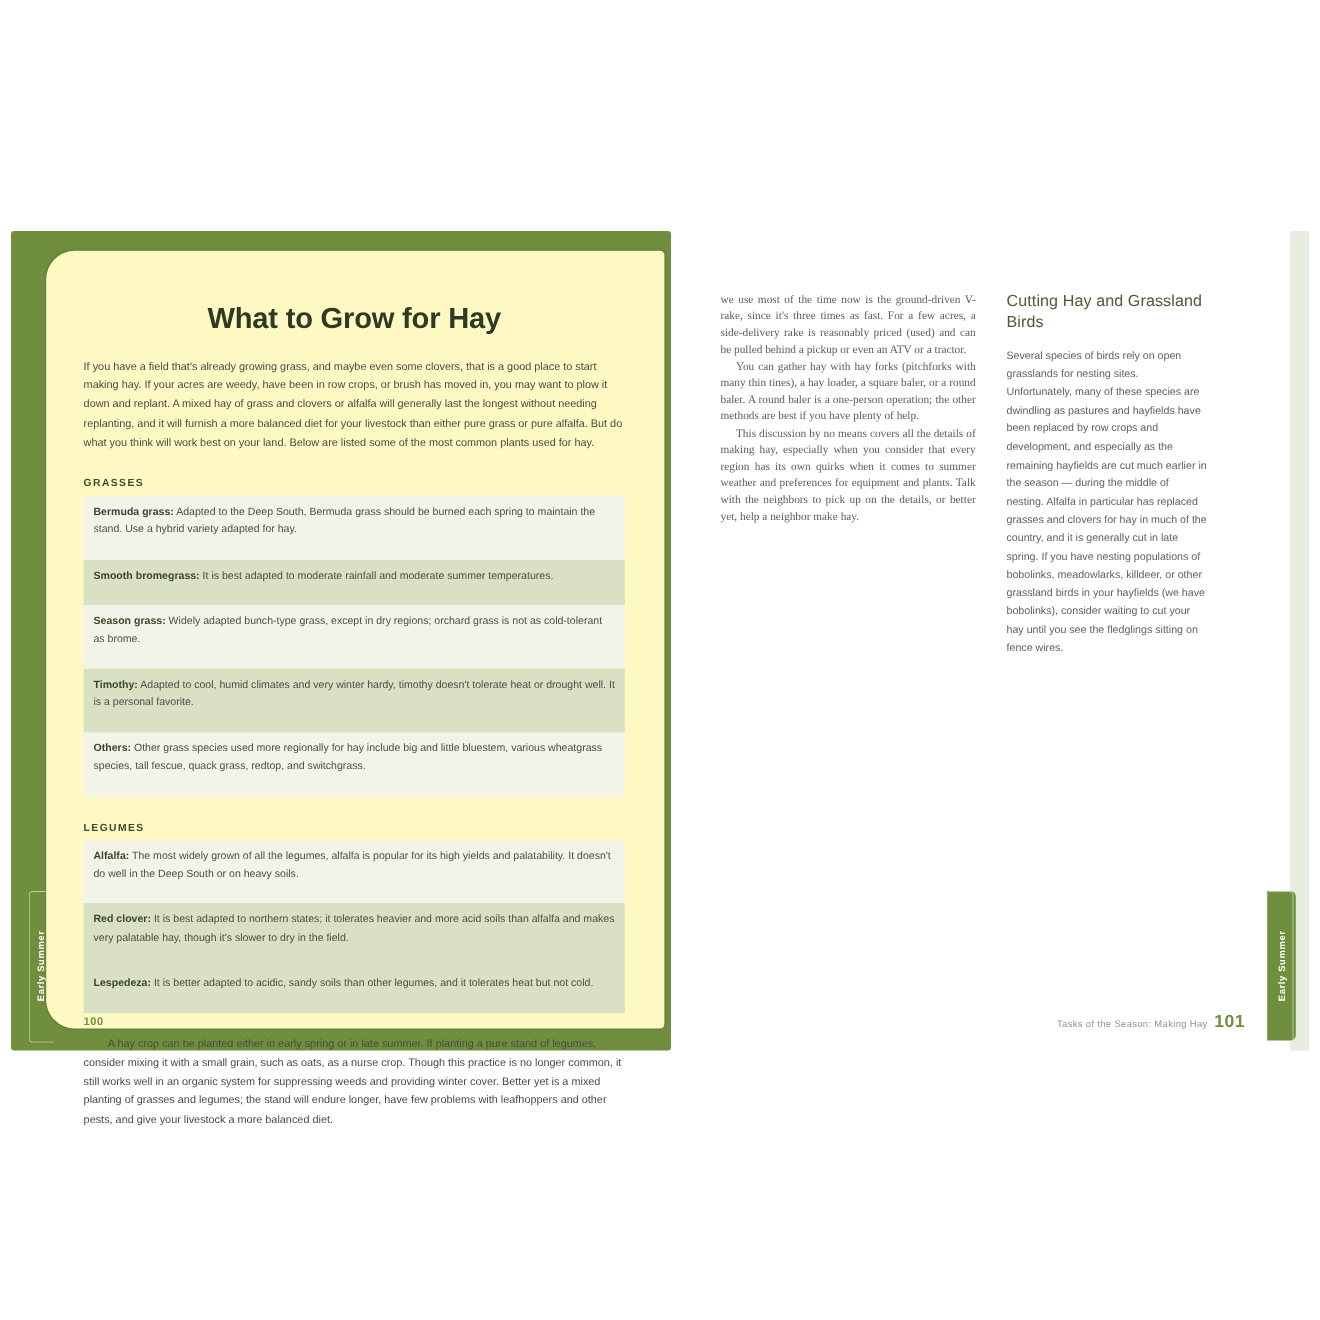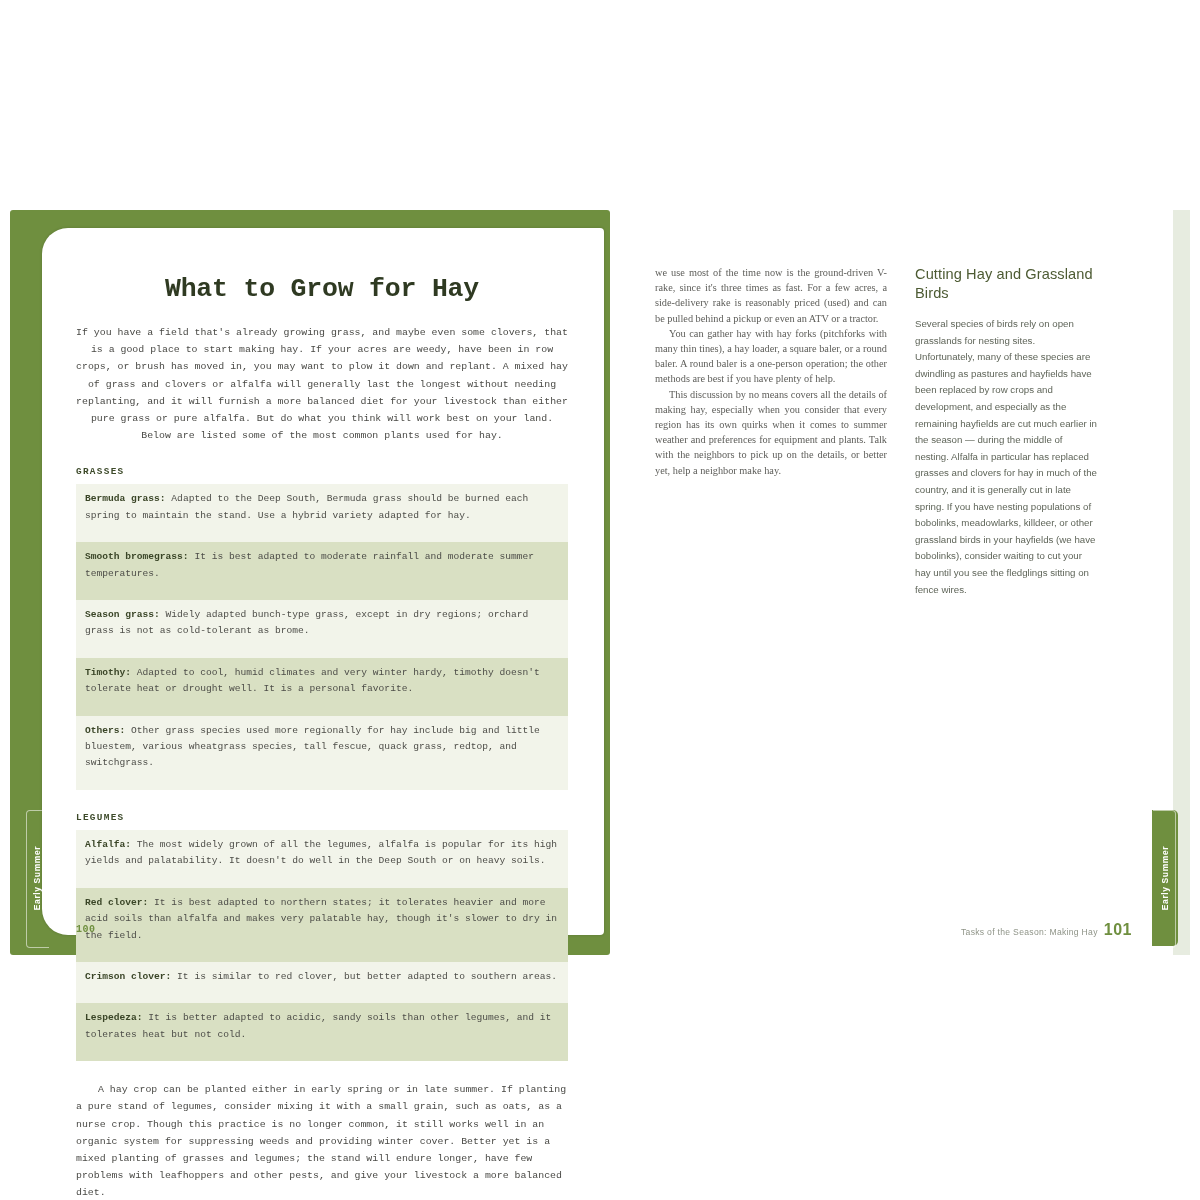--- a/index.html
+++ b/index.html
@@ -32,24 +32,23 @@
     height: 745px;
     background: #6f8f3f;
     border-radius: 3px;
   }
   #left-card {
     position: absolute;
     left: 32px;
     top: 18px;
     right: 6px;
     bottom: 20px;
-    background: #ffffff;
+    background: #fef9c3;
     border-radius: 26px 4px 4px 26px;
     box-shadow: 0 0 3px rgba(0,0,0,0.18);
-    font-family: Liberation Mono, monospace;
   }
   #left-inner {
     position: absolute;
     left: 34px;
     top: 46px;
     width: 492px;
   }
 
   .chapter-tab {
     position: absolute;
@@ -94,21 +93,21 @@
     font-weight: 600;
     color: #2f3a22;
     letter-spacing: -0.2px;
   }
 
   p.body-sans {
     margin: 0;
     font-size: 9.9px;
     line-height: 17.2px;
     color: #4a4a46;
-    text-align: center;
+    text-align: left;
   }
 
   h2.section-label {
     margin: 22px 0 7px 0;
     font-size: 9.4px;
     font-weight: 700;
     letter-spacing: 1.3px;
     color: #3d4a2a;
   }
 
@@ -278,23 +277,20 @@
         </div>
 
         <h2 class="section-label">LEGUMES</h2>
         <div class="def-list">
           <div class="def-row shade-a">
             <span class="term">Alfalfa:</span><span> The most widely grown of all the legumes, alfalfa is popular for its high yields and palatability. It doesn't do well in the Deep South or on heavy soils.</span>
           </div>
           <div class="def-row shade-b">
             <span class="term">Red clover:</span><span> It is best adapted to northern states; it tolerates heavier and more acid soils than alfalfa and makes very palatable hay, though it's slower to dry in the field.</span>
           </div>
-          <div class="def-row shade-a">
-            <span class="term">Crimson clover:</span><span> It is similar to red clover, but better adapted to southern areas.</span>
-          </div>
           <div class="def-row shade-b">
             <span class="term">Lespedeza:</span><span> It is better adapted to acidic, sandy soils than other legumes, and it tolerates heat but not cold.</span>
           </div>
         </div>
 
         <p class="closing">A hay crop can be planted either in early spring or in late summer. If planting a pure stand of legumes, consider mixing it with a small grain, such as oats, as a nurse crop. Though this practice is no longer common, it still works well in an organic system for suppressing weeds and providing winter cover. Better yet is a mixed planting of grasses and legumes; the stand will endure longer, have few problems with leafhoppers and other pests, and give your livestock a more balanced diet.</p>
 
       </div>
 
       <div id="left-folio">100</div>

